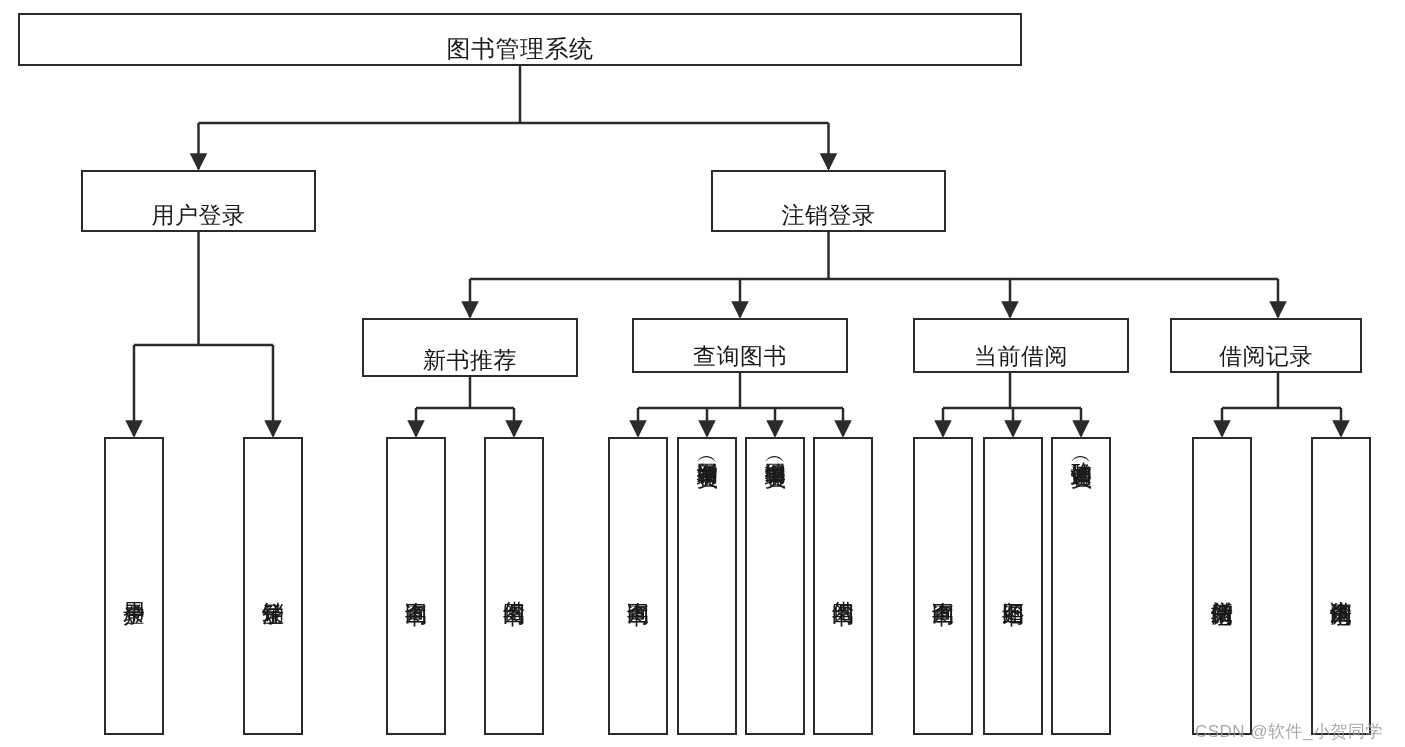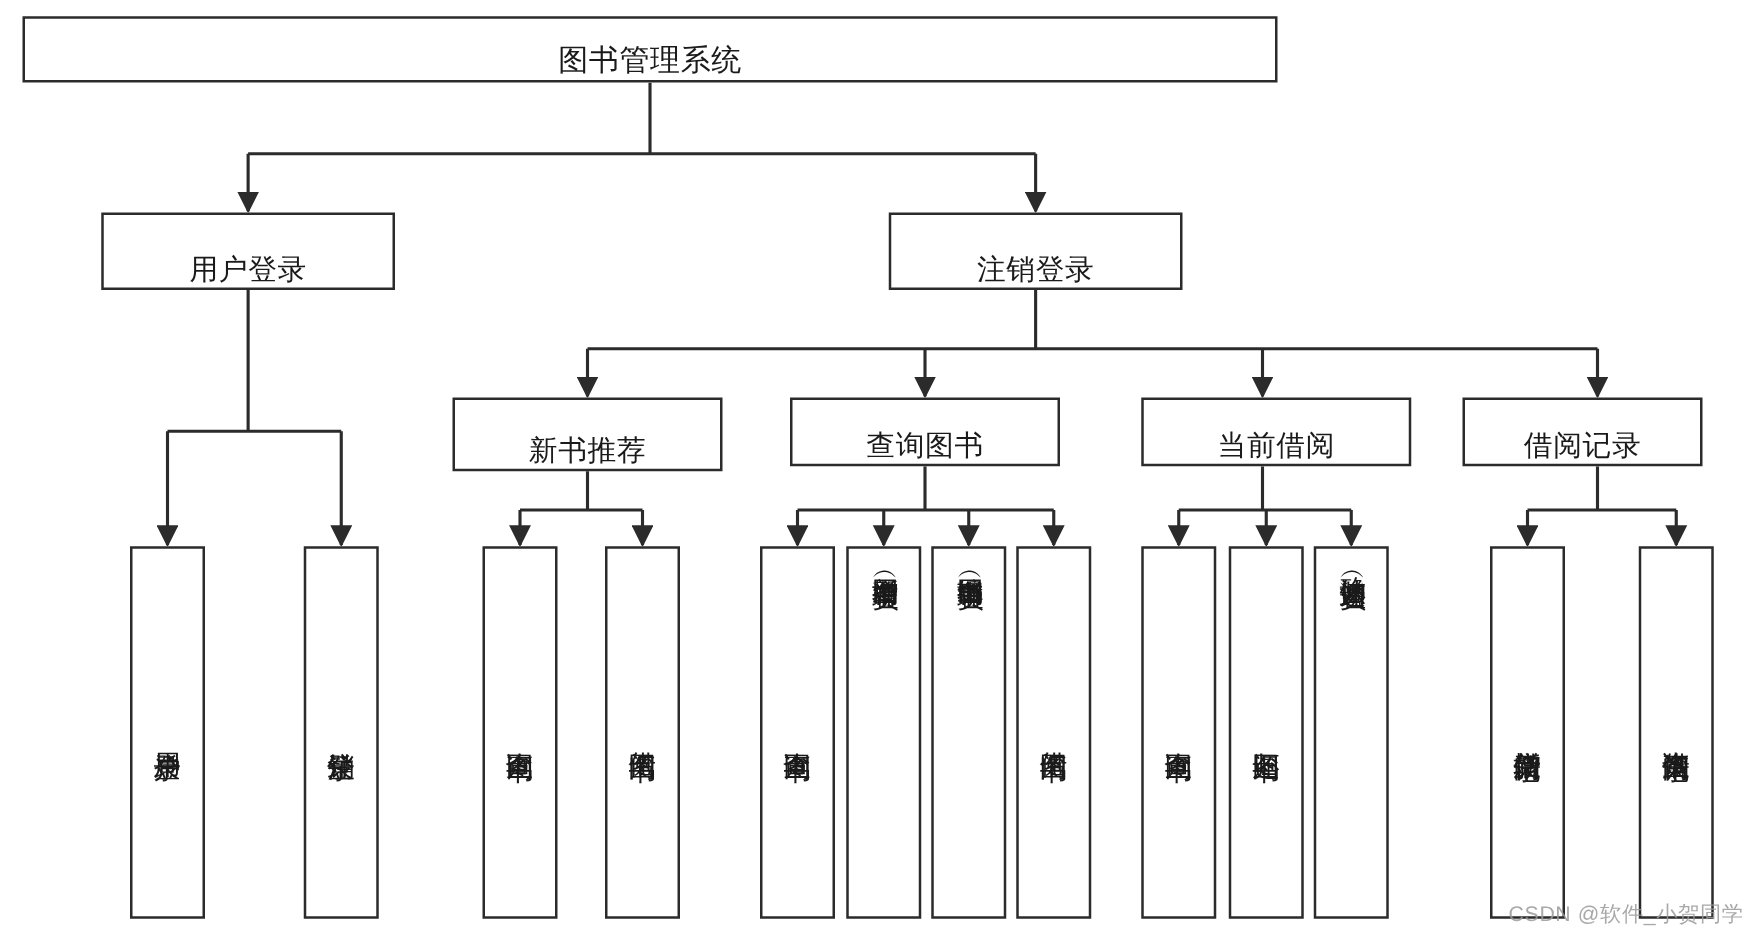--- a/index.html
+++ b/index.html
@@ -63,21 +63,21 @@
     height: 100%;
     display: flex;
     align-items: center;
     justify-content: center;
   }
   .leaf-inner.top {
     align-items: flex-start;
   }
   .watermark {
     position: absolute;
-    right: 10px;
+    right: 22px;
     bottom: 4px;
     font-size: 17px;
     color: #9a9a9a;
     opacity: .85;
     white-space: nowrap;
     letter-spacing: .5px;
     margin-top: 36px;
   }
 </style>
 </head>

